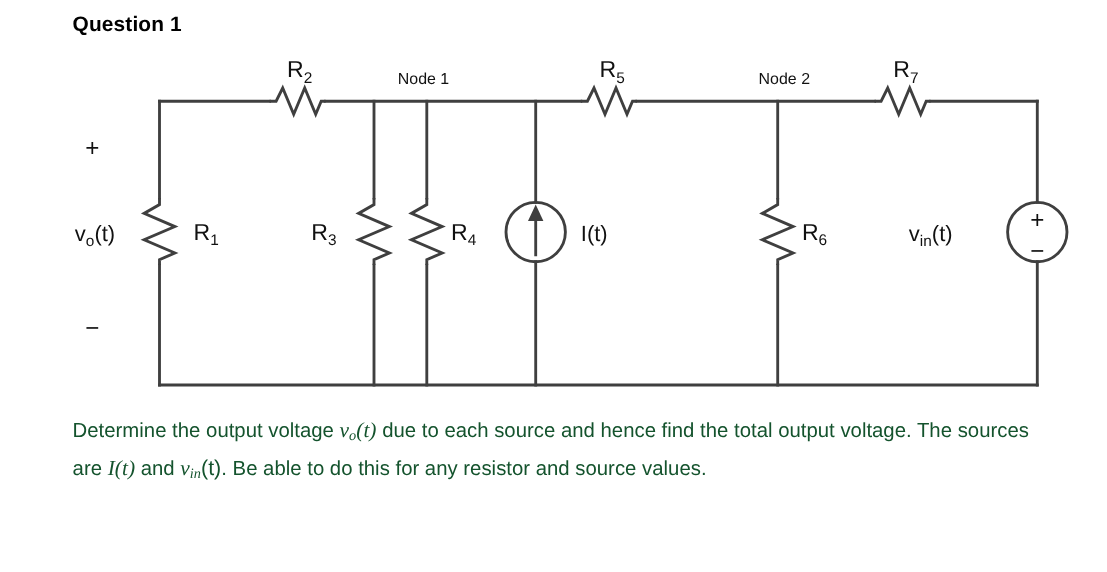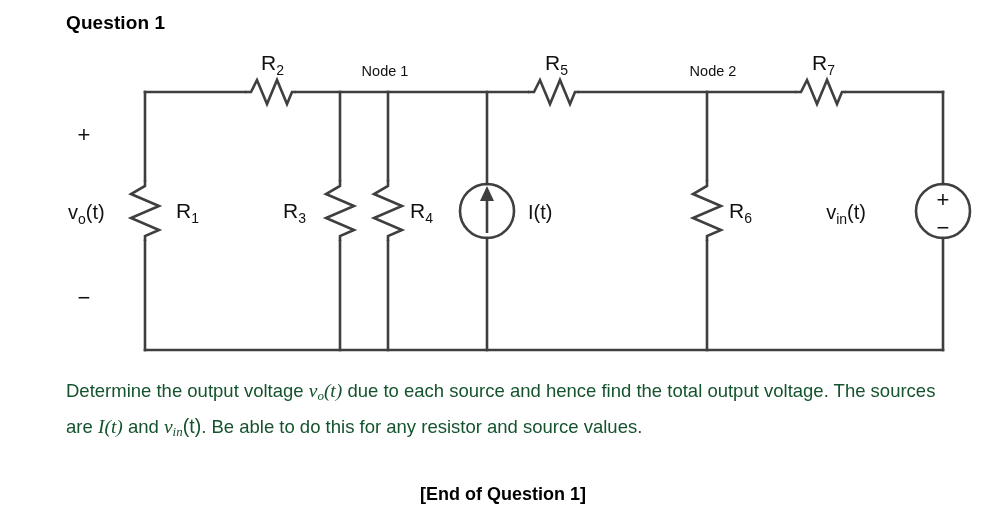--- a/index.html
+++ b/index.html
@@ -200,15 +200,14 @@
     </g>
 
   </svg>
 
   <div class="body-text">
     <span>Determine the output voltage </span><span class="mi"><span>v</span><span class="sub">o</span><span>(t)</span></span><span> due to each source and hence find the total output</span>
     <span>voltage.  The sources are </span><span class="mi"><span>I</span><span>(t)</span></span><span> and </span><span class="mi"><span>v</span><span class="sub">in</span><span class="mup">(t)</span></span><span>.   Be able to do this for any resistor and source</span>
     <span>values.</span>
   </div>
 
-  <div class="end-line">[End of Question 1]</div>
 
 </div>
 
 </body></html>

